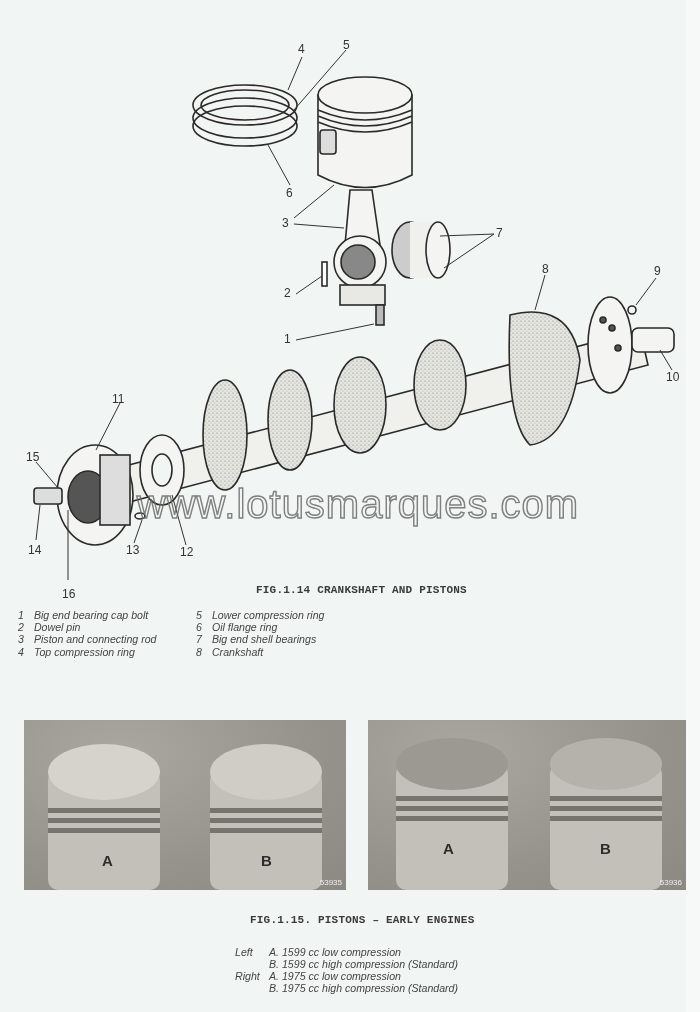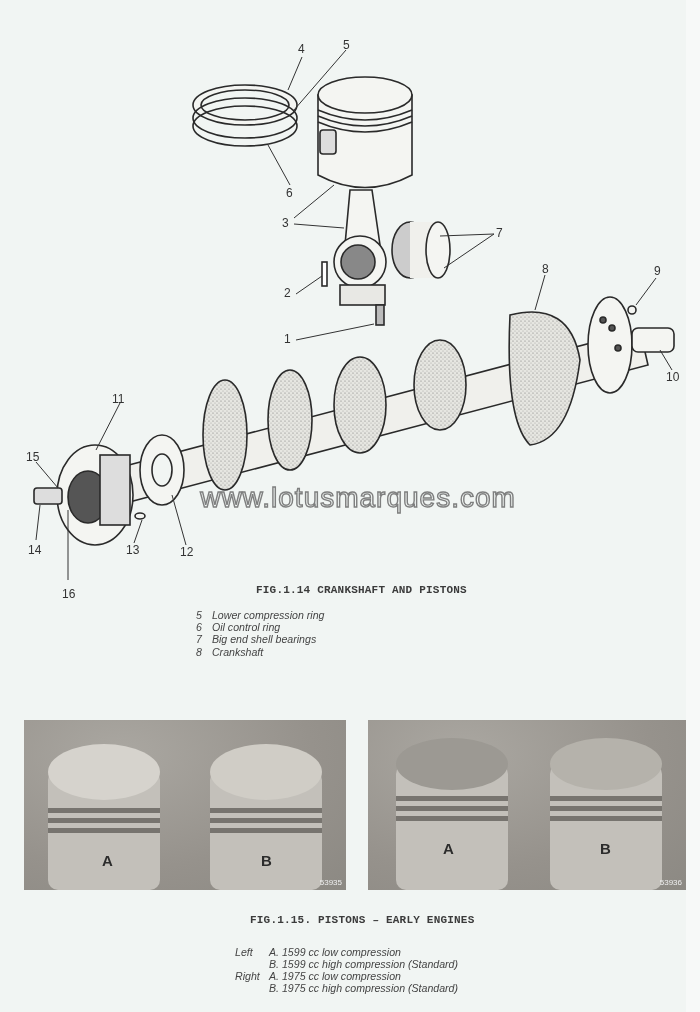--- a/index.html
+++ b/index.html
@@ -14,21 +14,21 @@
     position:absolute; left:0; top:0; width:686px; height:1012px;
     background:#f1f5f3;
   }
   .edge { position:absolute; right:0; top:0; width:14px; height:1012px; background:#f7f9f8; }
   .diagram { position:absolute; left:0; top:0; width:700px; height:600px; }
   .callout {
     position:absolute; font-size:12px; color:#333; font-family:"Liberation Sans", sans-serif;
   }
   .watermark {
     position:absolute; left:98px; top:482px; width:520px;
-    font-family:"Liberation Sans", sans-serif; font-size:28px; letter-spacing:1px;
+    font-family:"Liberation Sans", sans-serif; font-size:40px; letter-spacing:1px;
     color:transparent; -webkit-text-stroke:1.4px #6b6b6b; text-align:center;
     opacity:0.85;
   }
   .fig-title {
     position:absolute; font-weight:bold; font-size:11px; color:#3b3b3b; letter-spacing:0.2px;font-family:Liberation Mono, monospace;
   }
   .legend {
     position:absolute; top:609px; left:18px; width:680px; height:50px;
     font-style:italic; font-size:10.6px; color:#444; line-height:12.2px;
   }
@@ -159,23 +159,29 @@
 <span class="callout" style="left:28px;top:543px">14</span>
 <span class="callout" style="left:126px;top:543px">13</span>
 <span class="callout" style="left:180px;top:545px">12</span>
 <span class="callout" style="left:62px;top:587px">16</span>
 
 <div class="watermark">www.lotusmarques.com</div>
 
 <div class="fig-title" style="left:256px;top:584px">FIG.1.14 CRANKSHAFT AND PISTONS</div>
 
 <div class="legend">
+  <div class="legend-col" style="left:0">
+    <div class="legend-row"><span class="num">1</span> <span>Big end bearing cap bolt</span></div>
+    <div class="legend-row"><span class="num">2</span> <span>Dowel pin</span></div>
+    <div class="legend-row"><span class="num">3</span> <span>Piston and connecting rod</span></div>
+    <div class="legend-row"><span class="num">4</span> <span>Top compression ring</span></div>
+  </div>
   <div class="legend-col" style="left:178px">
     <div class="legend-row"><span class="num">5</span> <span>Lower compression ring</span></div>
-    <div class="legend-row"><span class="num">6</span> <span>Oil control ring</span></div>
+    <div class="legend-row"><span class="num">6</span> <span>Oil flange ring</span></div>
     <div class="legend-row"><span class="num">7</span> <span>Big end shell bearings</span></div>
     <div class="legend-row"><span class="num">8</span> <span>Crankshaft</span></div>
   </div>
 </div>
 
 <div class="photo" style="left:24px;width:322px">
   <div class="bg"></div>
   <svg class="piston" style="left:18px;top:20px" width="125" height="150">
     <rect x="6" y="30" width="112" height="120" rx="10" fill="#c3c0ba"></rect>
     <ellipse cx="62" cy="32" rx="56" ry="28" fill="#d6d3cd"></ellipse>

